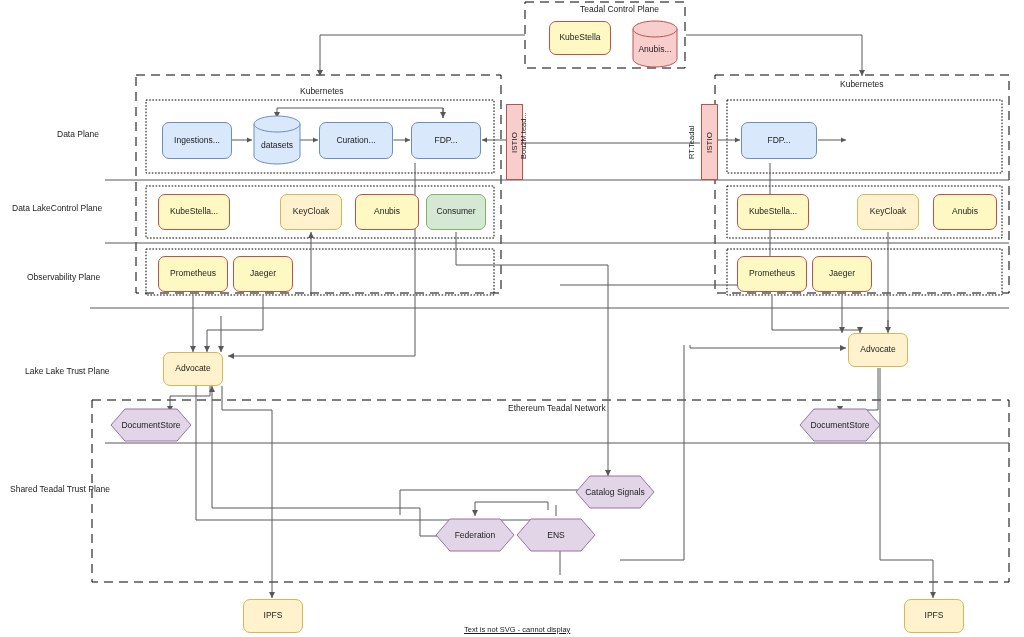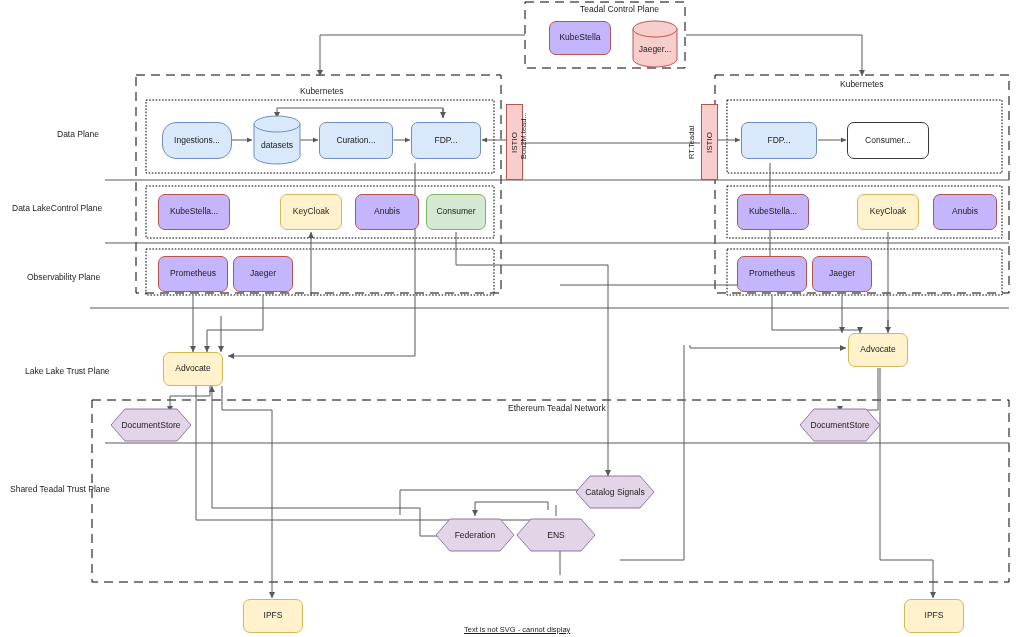--- a/index.html
+++ b/index.html
@@ -20,21 +20,21 @@
     position: absolute;
     box-sizing: border-box;
     display: flex; align-items: center; justify-content: center;
     text-align: center;
     font-size: 8.5px;
     color: #1b1b1b;
     z-index: 3;
     line-height: 1.1;
   }
   .rbox { border-radius: 7px; border: 1px solid #000; }
-  .pink   { background: #c4b5fd; border-color: #b85450; }
+  .pink   { background: #fef9c3; border-color: #b85450; }
   .blue   { background: #dae8fc; border-color: #6c8ebf; }
   .yellow { background: #fff2cc; border-color: #d6b656; }
   .green  { background: #d5e8d4; border-color: #82b366; }
   .white  { background: #ffffff; border-color: #3a3a3a; }
   .hexwrap { position:absolute; z-index:3; }
   .hexwrap .hexborder { position:absolute; inset:0; }
   .hexwrap .hexlabel {
     position:absolute; inset:0; display:flex; align-items:center;
     justify-content:center; font-size:8.5px; color:#1b1b1b;
   }
@@ -182,24 +182,24 @@
   <div class="plane-label" style="left:25px; top:366px;">Lake Lake Trust Plane</div>
   <div class="plane-label" style="left:10px; top:484px;">Shared Teadal Trust Plane</div>
 
   <div class="node rbox pink" style="left:549px; top:21px; width:62px; height:34px;">KubeStella</div>
 
   <div class="cyl" style="left:632px; top:20px; width:46px; height:48px;">
     <svg width="46" height="48" viewBox="0 0 46 48">
       <path d="M1,9 L1,39 A22,8 0 0 0 45,39 L45,9 Z" fill="#f8cecc" stroke="#b85450"></path>
       <ellipse cx="23" cy="9" rx="22" ry="8" fill="#f8cecc" stroke="#b85450"></ellipse>
     </svg>
-    <div class="clabel" style="padding-top:10px;">Jaeger...</div>
-  </div>
-
-  <div class="node rbox blue" style="left:162px; top:122px; width:70px; height:37px;border-radius:14px;">Ingestions...</div>
+    <div class="clabel" style="padding-top:10px;">Anubis...</div>
+  </div>
+
+  <div class="node rbox blue" style="left:162px; top:122px; width:70px; height:37px;">Ingestions...</div>
 
   <div class="cyl" style="left:253px; top:115px; width:48px; height:50px;">
     <svg width="48" height="50" viewBox="0 0 48 50">
       <path d="M1,9 L1,41 A23,8 0 0 0 47,41 L47,9 Z" fill="#dae8fc" stroke="#6c8ebf"></path>
       <ellipse cx="24" cy="9" rx="23" ry="8" fill="#dae8fc" stroke="#6c8ebf"></ellipse>
     </svg>
     <div class="clabel" style="padding-top:10px;">datasets</div>
   </div>
 
   <div class="node rbox blue" style="left:319px; top:122px; width:74px; height:37px;">Curation...</div>
@@ -217,21 +217,20 @@
 
   <div class="node rbox pink" style="left:158px; top:256px; width:70px; height:36px;">Prometheus</div>
   <div class="node rbox pink" style="left:233px; top:256px; width:60px; height:36px;">Jaeger</div>
 
   <div class="istio" style="left:701px; top:104px; width:15px; height:74px;">
     <span>ISTIO</span>
   </div>
   <div class="vlabel" style="left:696px; top:150px;">RT.Teadal</div>
 
   <div class="node rbox blue" style="left:741px; top:122px; width:76px; height:37px;">FDP...</div>
-  <div class="node rbox white" style="left:847px; top:122px; width:82px; height:37px;">Consumer...</div>
 
   <div class="node rbox pink" style="left:737px; top:194px; width:72px; height:36px;">KubeStella...</div>
   <div class="node rbox yellow" style="left:857px; top:194px; width:62px; height:36px;">KeyCloak</div>
   <div class="node rbox pink" style="left:933px; top:194px; width:64px; height:36px;">Anubis</div>
 
   <div class="node rbox pink" style="left:737px; top:256px; width:70px; height:36px;">Prometheus</div>
   <div class="node rbox pink" style="left:812px; top:256px; width:60px; height:36px;">Jaeger</div>
 
   <div class="node rbox yellow" style="left:163px; top:352px; width:60px; height:34px;">Advocate</div>
   <div class="node rbox yellow" style="left:848px; top:333px; width:60px; height:34px;">Advocate</div>

